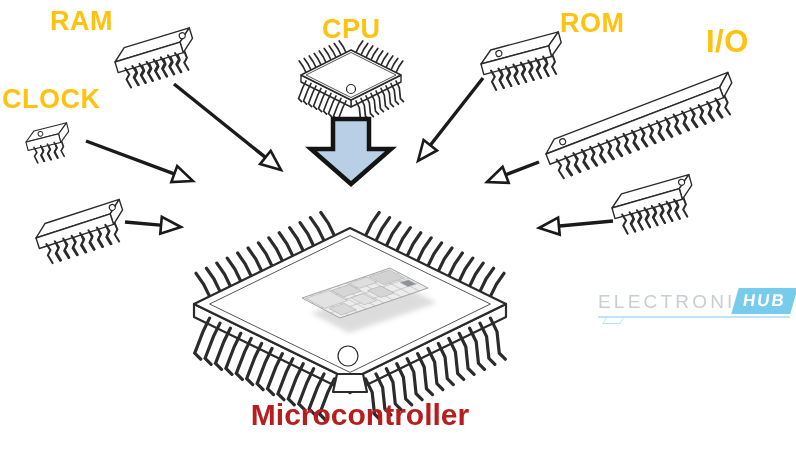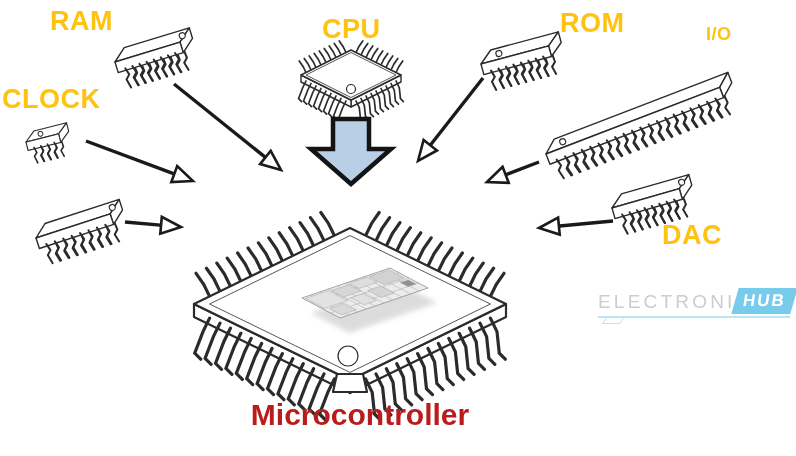--- a/index.html
+++ b/index.html
@@ -5,21 +5,21 @@
   html,body{margin:0;padding:0;background:#fff;}
   #stage{position:relative;width:796px;height:456px;background:#ffffff;overflow:hidden;
          font-family:"Liberation Sans",sans-serif;}
   #art{position:absolute;left:0;top:0;}
   .lbl{position:absolute;font-weight:bold;color:#FFC20E;font-size:27px;letter-spacing:0.5px;white-space:nowrap;}
   #lbl-ram{left:50px;top:6px;}
   #lbl-clock{left:2px;top:84px;}
   #lbl-adc{left:12px;top:174px;}
   #lbl-cpu{left:322px;top:14px;}
   #lbl-rom{left:560px;top:8px;}
-  #lbl-io{left:706px;top:24px;font-size:18px;}
+  #lbl-io{left:706px;top:24px;font-size:31px;}
   #lbl-dac{left:662px;top:220px;}
   #lbl-mcu{position:absolute;left:246px;top:398px;width:228px;text-align:center;
            font-weight:bold;color:#b91c1c;font-size:30px;letter-spacing:0px;}
   
   #logo{position:absolute;left:596px;top:288px;width:198px;height:40px;}
   #logo-gray{position:absolute;left:2px;top:3px;color:#C9CED3;font-size:19px;letter-spacing:3.2px;font-weight:400;}
   #logo-hub{position:absolute;right:0px;top:0px;background:#76CCEA;padding:3px 8px 3px 8px;
             transform:skewX(-16deg);}
   #logo-hub span{display:inline-block;transform:skewX(8deg);color:#ffffff;font-weight:bold;
                  font-size:17px;letter-spacing:2px;}
@@ -168,21 +168,20 @@
         <polygon class="face2" points="-13,70 13,70 17,88 -17,88"></polygon>
         <path d="M 15.600000000000001 74.9 l 6.6000000000000005 13.5 l 2.2800000000000002 21.6 l 6 6 M 26.000000000000004 69.83333333333333 l 6.6000000000000005 13.5 l 2.2800000000000002 21.6 l 6 6 M 36.4 64.76666666666667 l 6.6000000000000005 13.5 l 2.2800000000000002 21.6 l 6 6 M 46.800000000000004 59.699999999999996 l 6.6000000000000005 13.5 l 2.2800000000000002 21.6 l 6 6 M 57.2 54.63333333333333 l 6.6000000000000005 13.5 l 2.2800000000000002 21.6 l 6 6 M 67.60000000000001 49.56666666666666 l 6.6000000000000005 13.5 l 2.2800000000000002 21.6 l 6 6 M 78.00000000000001 44.49999999999999 l 6.6000000000000005 13.5 l 2.2800000000000002 21.6 l 6 6 M 88.40000000000002 39.43333333333332 l 6.6000000000000005 13.5 l 2.2800000000000002 21.6 l 6 6 M 98.8 34.36666666666667 l 6.6000000000000005 13.5 l 2.2800000000000002 21.6 l 6 6 M 109.19999999999999 29.300000000000004 l 6.6000000000000005 13.5 l 2.2800000000000002 21.6 l 6 6 M 119.6 24.233333333333334 l 6.6000000000000005 13.5 l 2.2800000000000002 21.6 l 6 6 M 130 19.166666666666664 l 6.6000000000000005 13.5 l 2.2800000000000002 21.6 l 6 6 M 140.40000000000003 14.099999999999994 l 6.6000000000000005 13.5 l 2.2800000000000002 21.6 l 6 6 M -15.600000000000001 74.9 l -6.6000000000000005 13.5 l -8.28 21.6 l 6 6 M -26.000000000000004 69.83333333333333 l -6.6000000000000005 13.5 l -8.28 21.6 l 6 6 M -36.4 64.76666666666667 l -6.6000000000000005 13.5 l -8.28 21.6 l 6 6 M -46.800000000000004 59.699999999999996 l -6.6000000000000005 13.5 l -8.28 21.6 l 6 6 M -57.2 54.63333333333333 l -6.6000000000000005 13.5 l -8.28 21.6 l 6 6 M -67.60000000000001 49.56666666666666 l -6.6000000000000005 13.5 l -8.28 21.6 l 6 6 M -78.00000000000001 44.49999999999999 l -6.6000000000000005 13.5 l -8.28 21.6 l 6 6 M -88.40000000000002 39.43333333333332 l -6.6000000000000005 13.5 l -8.28 21.6 l 6 6 M -98.8 34.36666666666667 l -6.6000000000000005 13.5 l -8.28 21.6 l 6 6 M -109.19999999999999 29.300000000000004 l -6.6000000000000005 13.5 l -8.28 21.6 l 6 6 M -119.6 24.233333333333334 l -6.6000000000000005 13.5 l -8.28 21.6 l 6 6 M -130 19.166666666666664 l -6.6000000000000005 13.5 l -8.28 21.6 l 6 6 M -140.40000000000003 14.099999999999994 l -6.6000000000000005 13.5 l -8.28 21.6 l 6 6 " class="pins2"></path>
       </g>
     </svg>
 
   <div class="lbl" id="lbl-ram">RAM</div>
   <div class="lbl" id="lbl-clock">CLOCK</div>
   <div class="lbl" id="lbl-rom">ROM</div>
   <div class="lbl" id="lbl-cpu">CPU</div>
   <div class="lbl" id="lbl-io">I/O</div>
-  <div class="lbl" id="lbl-dac">DAC</div>
   <div id="lbl-mcu">Microcontroller</div>
 
   <div id="logo">
     <span id="logo-gray">ELECTRONICS</span>
     <div id="logo-hub">
       <span>HUB</span>
     </div>
     <div id="logo-underline"></div>
     <div id="logo-tab"></div>
   </div>

